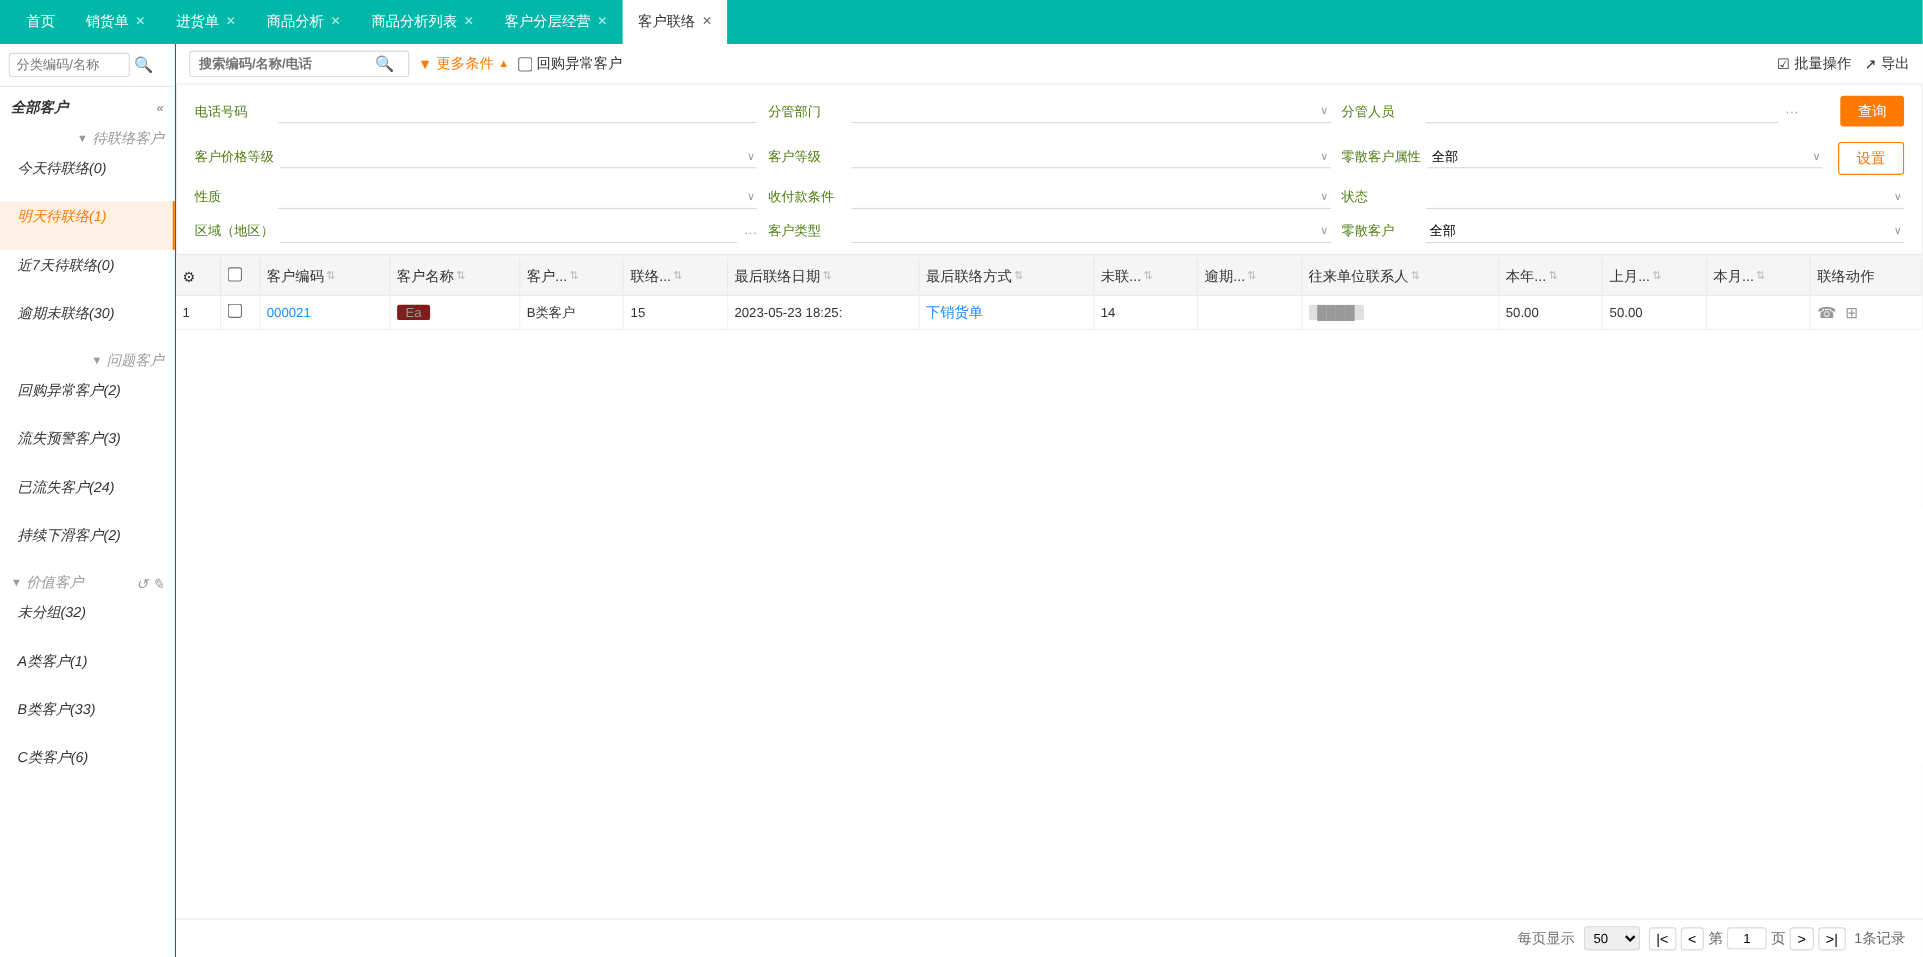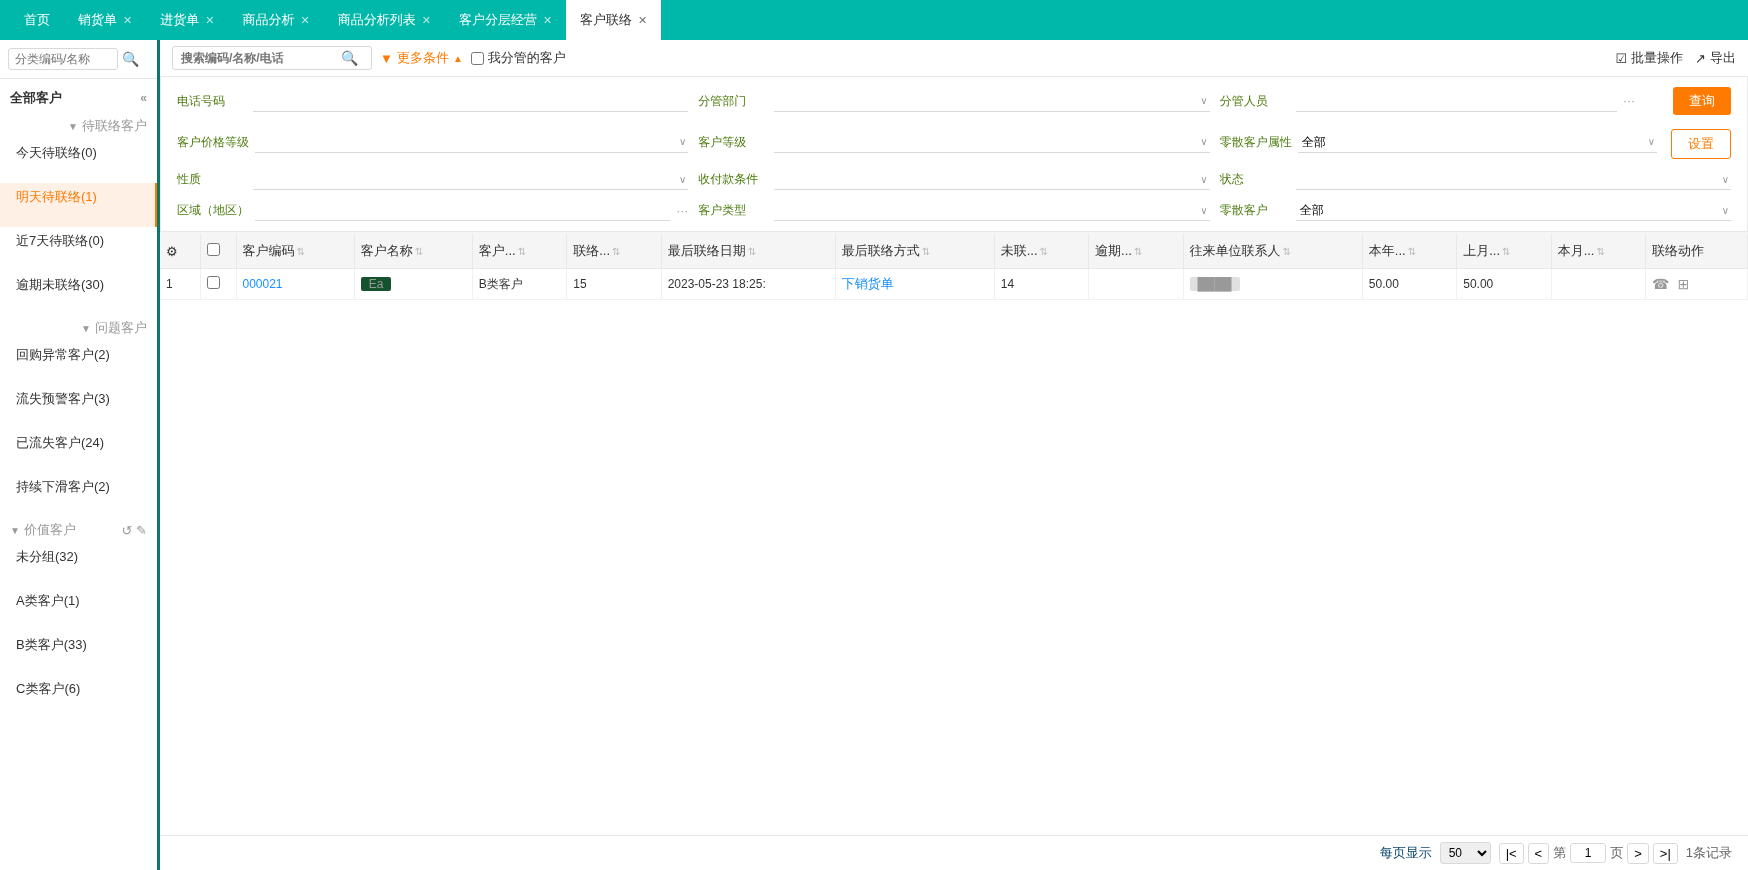--- a/index.html
+++ b/index.html
@@ -16,33 +16,33 @@
       display: flex; align-items: center; gap: 6px;
     }
     .nav-item.active { background: #fff; color: #333; border-radius: 4px 4px 0 0; }
     .nav-item .close-x { font-size: 11px; opacity: 0.7; }
 
     
     .main-layout { display: flex; height: calc(100vh - 40px); }
 
     
     .sidebar {
-      width: 160px; background: #fff; border-right: 3px solid #0f766e;
+      width: 160px; background: #fff; border-right: 1px solid #0f766e;
       overflow-y: auto; flex-shrink: 0;
     }
     .sidebar-search {
       display: flex; align-items: center; padding: 8px 8px;
       border-bottom: 1px solid #e8e8e8;
     }
     .sidebar-search input {
       border: 1px solid #d9d9d9; border-radius: 3px; padding: 3px 6px;
       font-size: 12px; width: 110px; outline: none; color: #999;
     }
     .sidebar-search .search-icon { margin-left: 4px; color: #999; cursor: pointer; font-size: 14px; }
-    .sidebar-section { padding: 4px 0; }
+    .sidebar-section { padding: 4px 0; font-style: italic; }
     .sidebar-all {
       display: flex; align-items: center; justify-content: space-between;
       padding: 6px 10px; font-weight: bold; font-size: 13px; color: #333;
       cursor: pointer;
     }
     .sidebar-all .collapse-icon { color: #999; font-size: 12px; }
     .sidebar-group-label {
       padding: 4px 10px; color: #999; font-size: 12px; display: flex; align-items: center; gap: 4px; justify-content: flex-end;
     }
     .sidebar-group-label.has-arrow::before { content: '▼'; font-size: 10px; color: #999; }
@@ -115,21 +115,21 @@
     .link-text { color: #1890ff; cursor: pointer; text-decoration: none; margin-top: 14px; }
     .action-icons { display: flex; gap: 8px; align-items: center; }
     .action-icon { color: #999; cursor: pointer; font-size: 14px; }
 
     
     .pagination {
       display: flex; align-items: center; justify-content: flex-end;
       padding: 6px 16px; background: #fff; border-top: 1px solid #e8e8e8;
       gap: 8px; font-size: 12px;
     }
-    .page-size-label { color: #0c4a6e; }
+    .page-size-label { color: #737373; }
     .page-size-select {
       border: 1px solid #d9d9d9; border-radius: 3px; padding: 2px 4px;
       font-size: 12px; outline: none;
     }
     .page-nav { display: flex; align-items: center; gap: 4px; color: #666; }
     .page-nav-btn { cursor: pointer; padding: 2px 6px; border: 1px solid #d9d9d9; border-radius: 3px; background: #fff; }
     .page-info { color: #666; }
     .page-input { width: 36px; border: 1px solid #d9d9d9; border-radius: 3px; text-align: center; padding: 2px; font-size: 12px; outline: none; }
     .total-info { color: #666; }
   </style>
@@ -241,21 +241,21 @@
         <input type="text" placeholder="搜索编码/名称/电话" style="">
         <span class="search-btn">🔍</span>
       </div>
       <button class="filter-btn">
         <span>▼</span>
         <span>更多条件</span>
         <span class="arrow">▲</span>
       </button>
       <label class="checkbox-label">
         <input type="checkbox" style="">
-        <span>我分管的客户</span>
+        <span>回购异常客户</span>
       </label>
       <div class="toolbar-right">
         <div class="batch-btn">
           <span>☑</span>
           <span>批量操作</span>
         </div>
         <div class="export-btn">
           <span>↗</span>
           <span>导出</span>
         </div>
@@ -444,21 +444,21 @@
           </tr>
         </thead>
         <tbody>
           <tr>
             <td>1</td>
             <td>
               <input type="checkbox" style="">
             </td>
             <td style="color:#1890ff;cursor:pointer;">000021</td>
             <td style="color:#333;">
-              <span style="background:#14532d;color:#999;padding:0 8px;border-radius:2px;font-size:12px;">Ea</span>
+              <span style="background:#7f1d1d;color:#999;padding:0 8px;border-radius:2px;font-size:12px;">Ea</span>
             </td>
             <td>B类客户</td>
             <td>15</td>
             <td>2023-05-23 18:25:</td>
             <td>
               <a class="link-text">下销货单</a>
             </td>
             <td>14</td>
             <td></td>
             <td>

